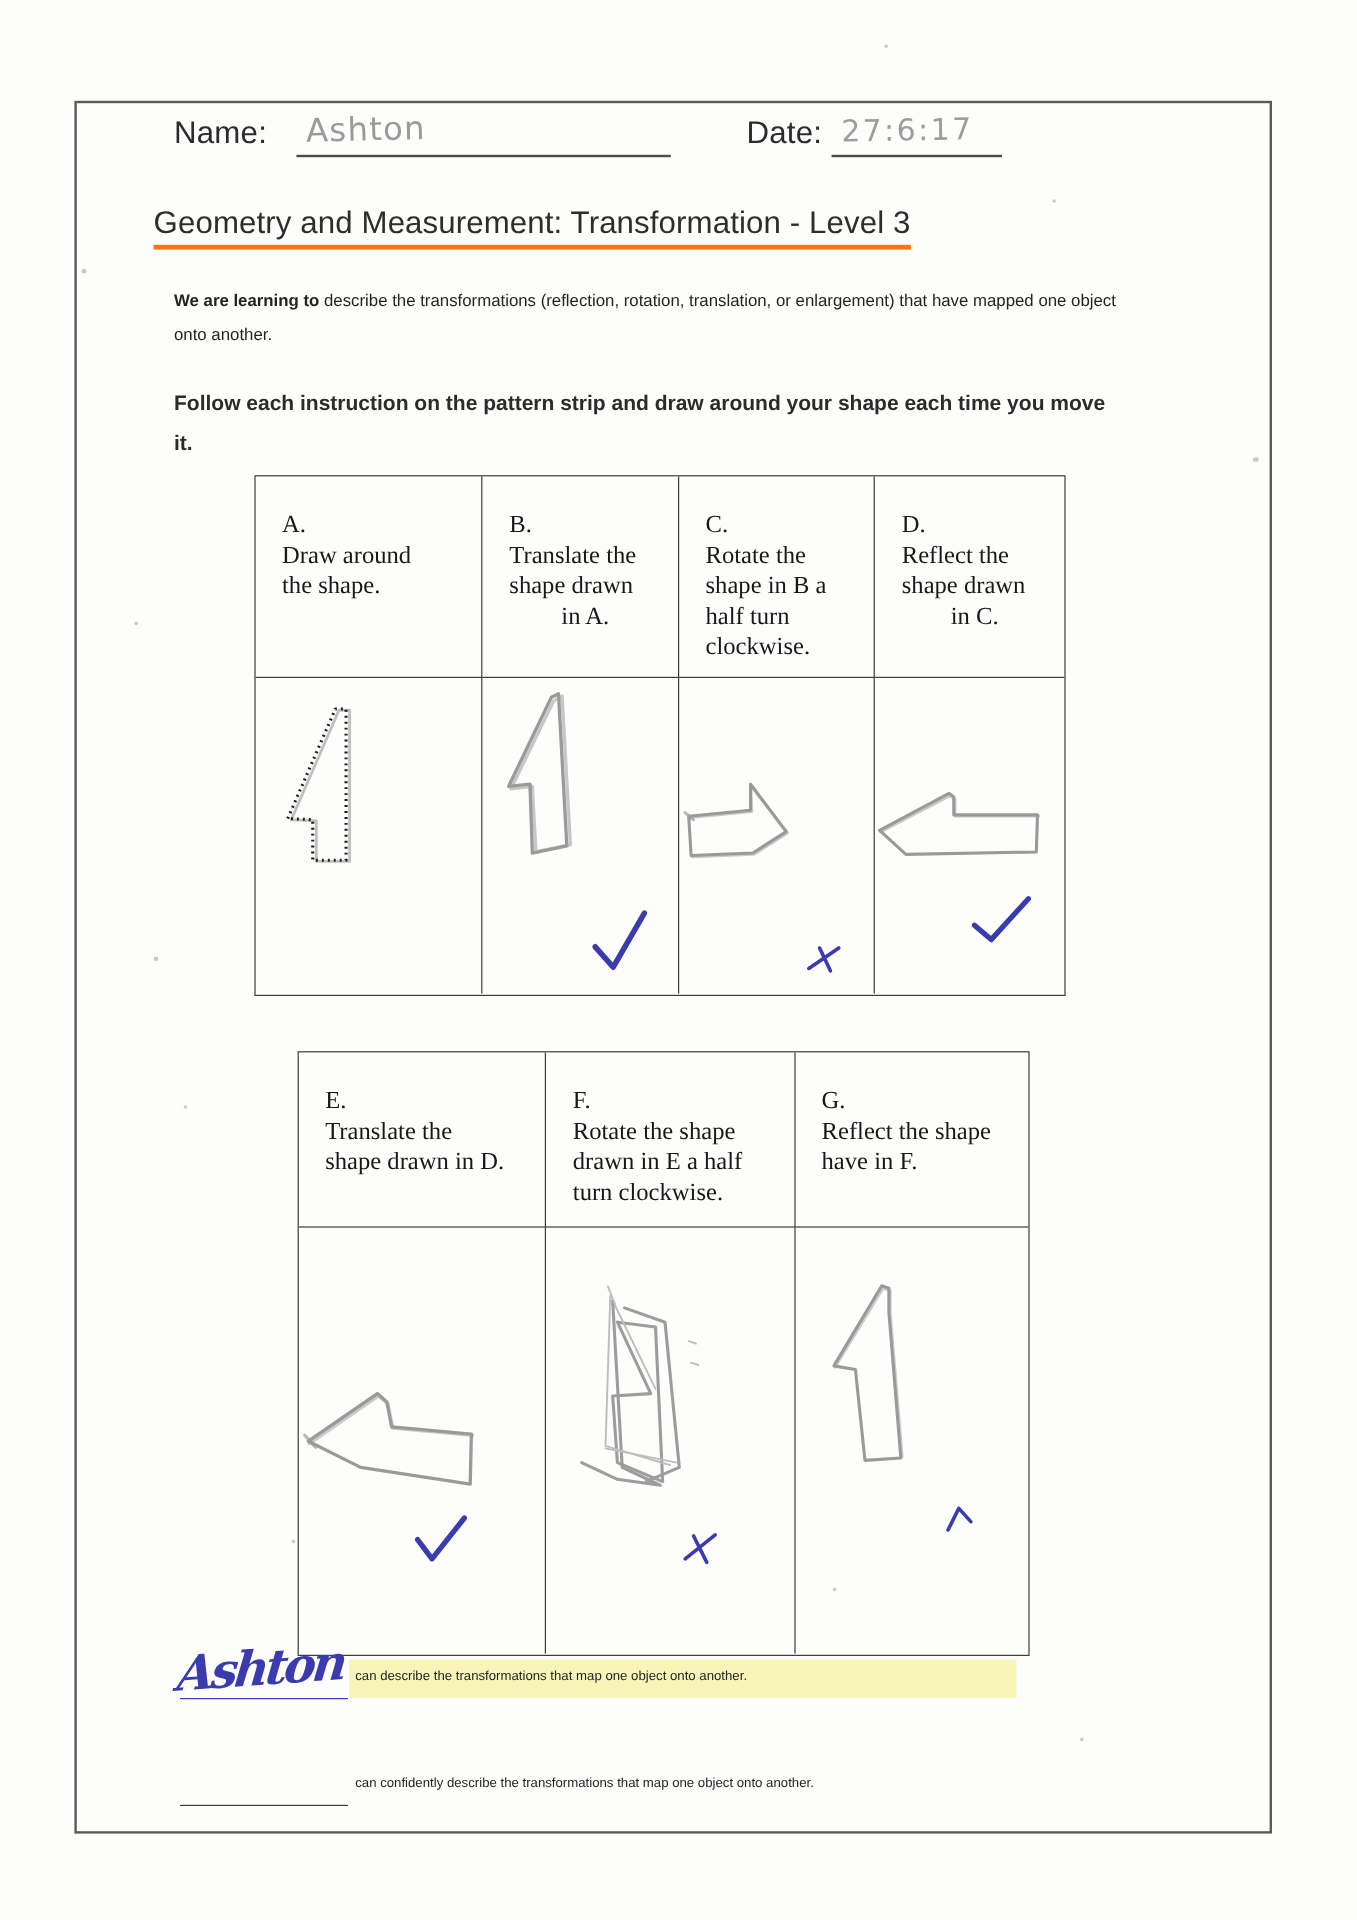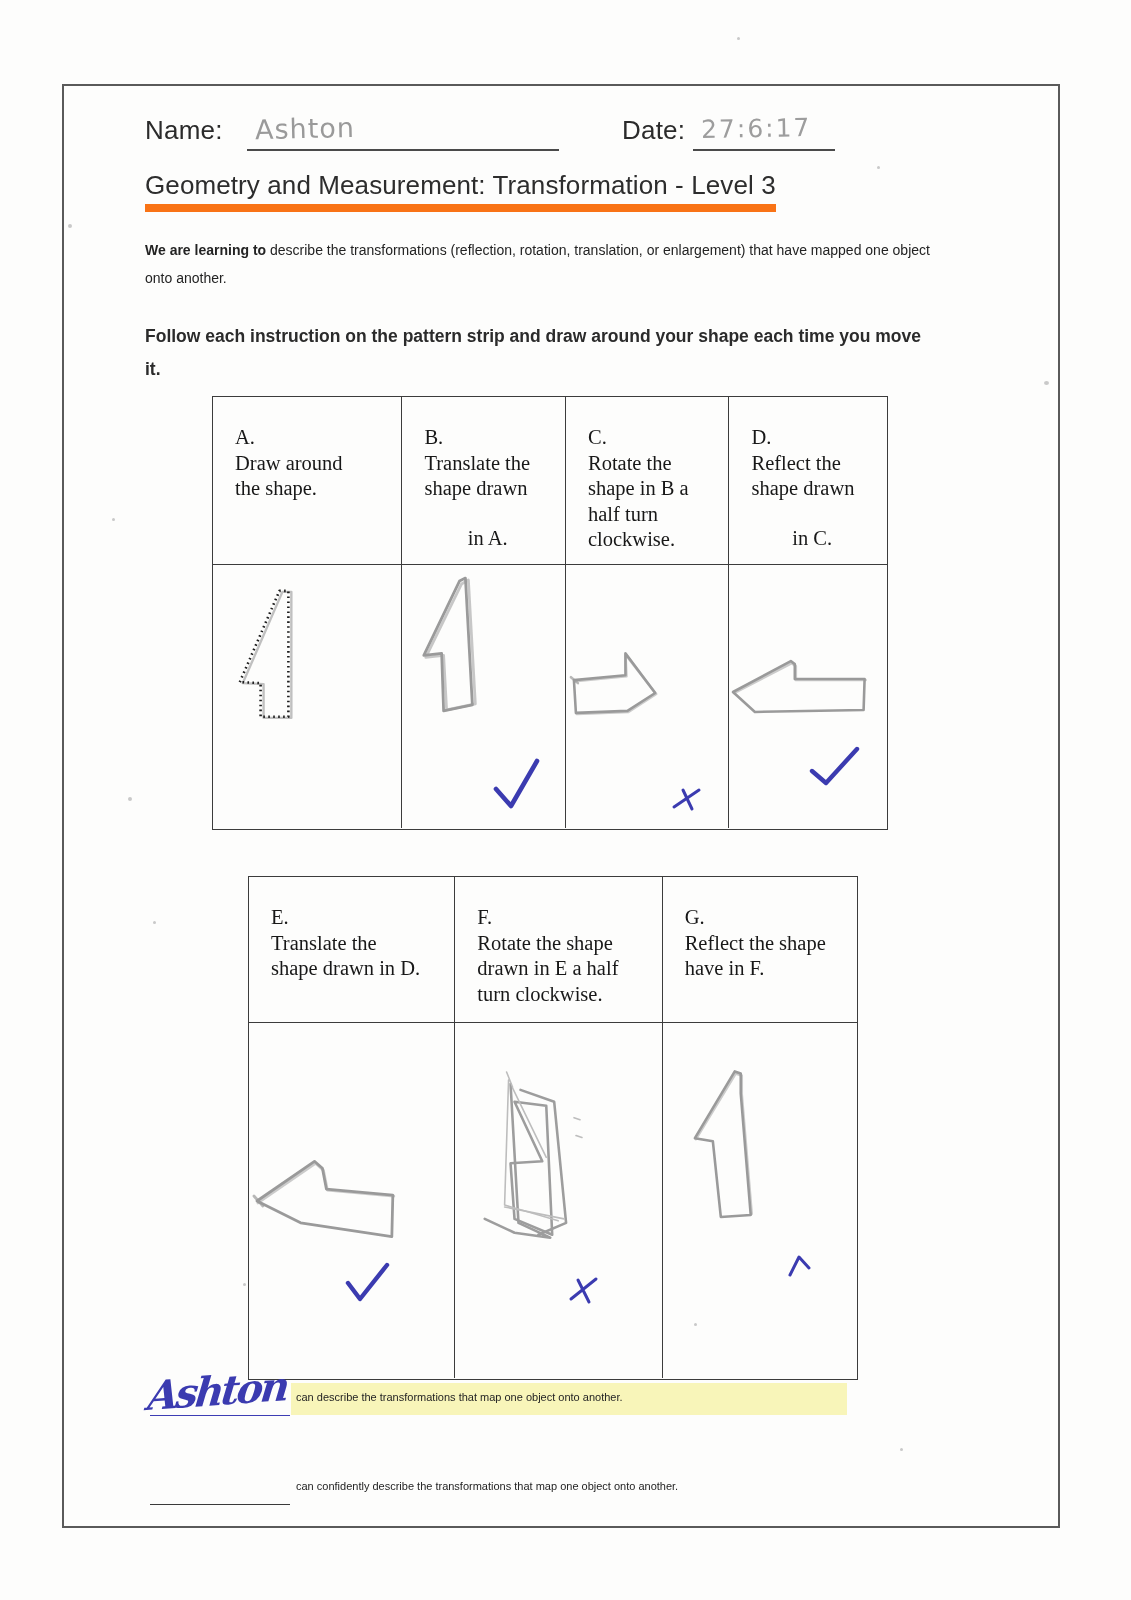--- a/index.html
+++ b/index.html
@@ -36,21 +36,21 @@
     width: 998px;
     height: 1444px;
     border: 2px solid #5a5a5a;
     box-sizing: border-box;
   }
 
   
   .hdr-row {
     position: absolute;
     left: 145px;
-    top: 111px;
+    top: 91px;
     width: 800px;
     height: 44px;
   }
   .lbl-name, .lbl-date {
     position: absolute;
     font-size: 26px;
     font-weight: 400;
     color: #2b2b2b;
     letter-spacing: .2px;
     white-space: nowrap;
@@ -84,26 +84,26 @@
     top: 3px;
     font-size: 25px;
     letter-spacing: 2px;
     transform: rotate(-1deg);
     color: #9d9d9d;
   }
 
   
   .wk-title {
     position: absolute;
-    left: 145px;
+    left: 128px;
     top: 170px;
     font-size: 26px;
     color: #2d2d2d;
     white-space: nowrap;
-    border-bottom: 8px solid #f97316;
+    border-bottom: 4px solid #f97316;
     padding-bottom: 3px;
     letter-spacing: .1px;
   }
 
   
   .wali {
     position: absolute;
     left: 145px;
     top: 236px;
     width: 790px;
@@ -166,21 +166,21 @@
     font-size: 20.5px;
     line-height: 25.5px;
     color: #181818;
     padding: 28px 0 0 22px;
   }
   .strip-2 .instr { padding: 28px 10px 0 22px; }
   .instr .ltr { display: block; }
   .instr .body { display: block; }
 
   
-  .instr .ctr { display: block; text-align: center; padding-right: 14px; margin-top: 24px; }
+  .instr .ctr { display: block; text-align: center; padding-right: 14px; }
 
   
   .draw-svg {
     position: absolute;
     left: 0; top: 0;
     width: 100%; height: 100%;
     overflow: visible;
   }
 
   

